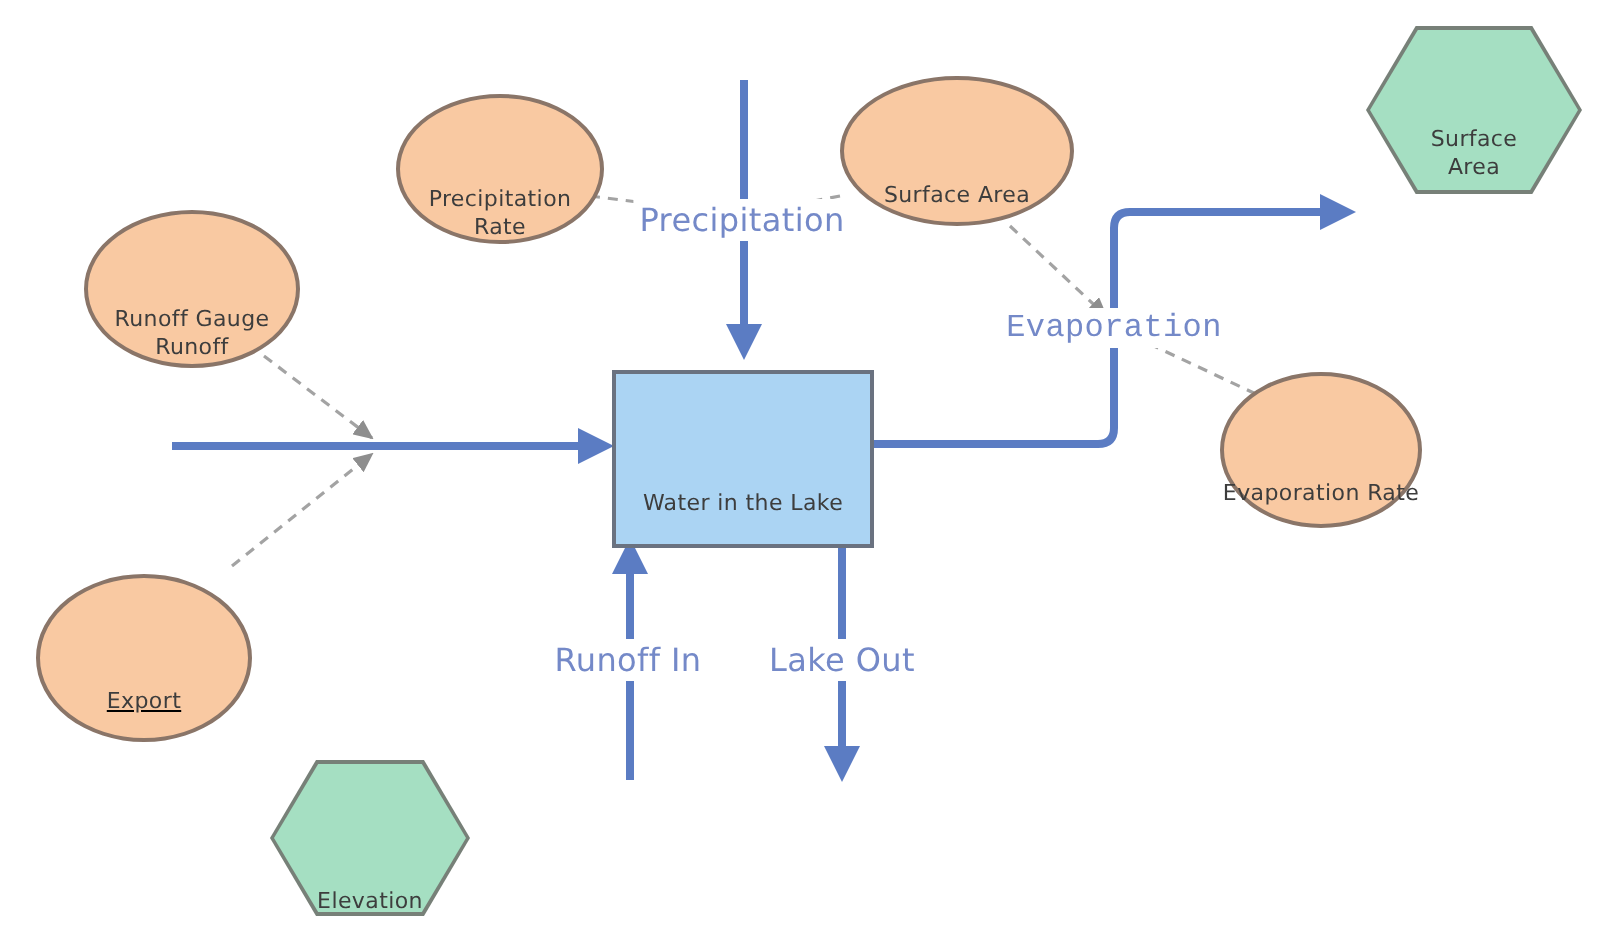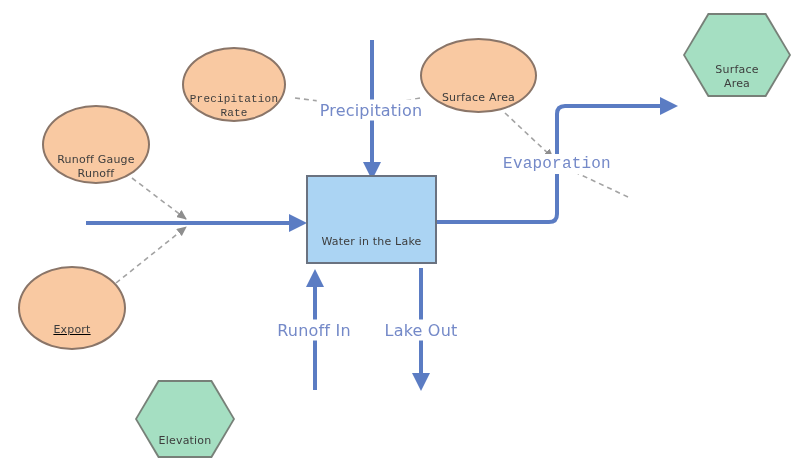--- a/index.html
+++ b/index.html
@@ -97,47 +97,50 @@
     <path class="pipe" d="M437,222 L549,222 Q557,222 557,214 L557,114 Q557,106 565,106 L661,106"></path>
     <polygon class="pipe-head" points="678,106 660,97 660,115"></polygon>
 
     <path class="pipe" d="M315,390 L315,286"></path>
     <polygon class="pipe-head" points="315,269 306,287 324,287"></polygon>
 
     <path class="pipe" d="M421,268 L421,374"></path>
     <polygon class="pipe-head" points="421,391 412,373 430,373"></polygon>
   </svg>
 
-  <div class="node stock" style="left:306px;top:175px;width:131px;height:89px;">
+  <div class="node stock" style="left:306px;top:185px;width:131px;height:89px;">
     <span class="nlabel nowrap">Water in the Lake</span>
   </div>
 
-  <div class="node converter" style="left:182px;top:47px;width:104px;height:75px;font-family:Liberation Mono, monospace;">
+  <div class="node converter" style="left:198px;top:47px;width:104px;height:75px;">
     <span class="nlabel">Precipitation Rate</span>
   </div>
 
   <div class="node converter" style="left:42px;top:105px;width:108px;height:79px;">
     <span class="nlabel">Runoff Gauge Runoff</span>
   </div>
 
   <div class="node converter" style="left:420px;top:38px;width:117px;height:75px;">
     <span class="nlabel nowrap">Surface Area</span>
   </div>
 
+  <div class="node converter" style="left:610px;top:186px;width:101px;height:78px;">
+    <span class="nlabel nowrap">Evaporation Rate</span>
+  </div>
 
-  <div class="node converter" style="left:18px;top:266px;width:108px;height:84px;text-decoration:underline;">
+  <div class="node converter" style="left:18px;top:287px;width:108px;height:84px;text-decoration:underline;">
     <span class="nlabel nowrap">Export</span>
   </div>
 
   <div class="node hex" style="left:683px;top:13px;width:108px;height:84px;">
     <div class="hex-inner"></div>
     <span class="nlabel">Surface Area</span>
   </div>
 
-  <div class="node hex" style="left:135px;top:380px;width:100px;height:78px;">
+  <div class="node hex" style="left:135px;top:380px;width:100px;height:78px;align-items:flex-end;">
     <div class="hex-inner"></div>
     <span class="nlabel">Elevation</span>
   </div>
 
   <div class="flow-label" style="left:371px;top:110px;">Precipitation</div>
 
 
   <div class="flow-label" style="left:557px;top:164px;font-family:Liberation Mono, monospace;">Evaporation</div>
 
   <div class="flow-label" style="left:314px;top:330px;">Runoff In</div>

